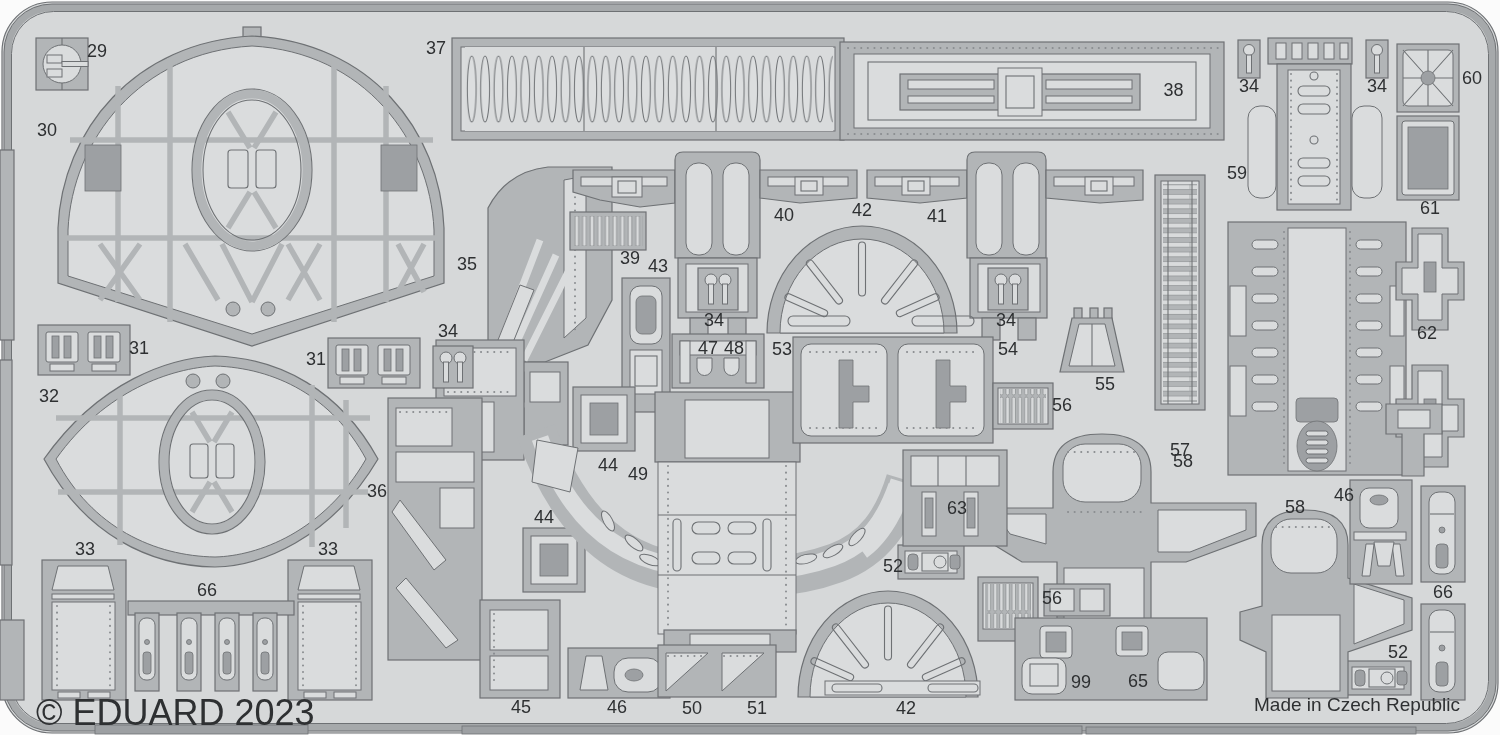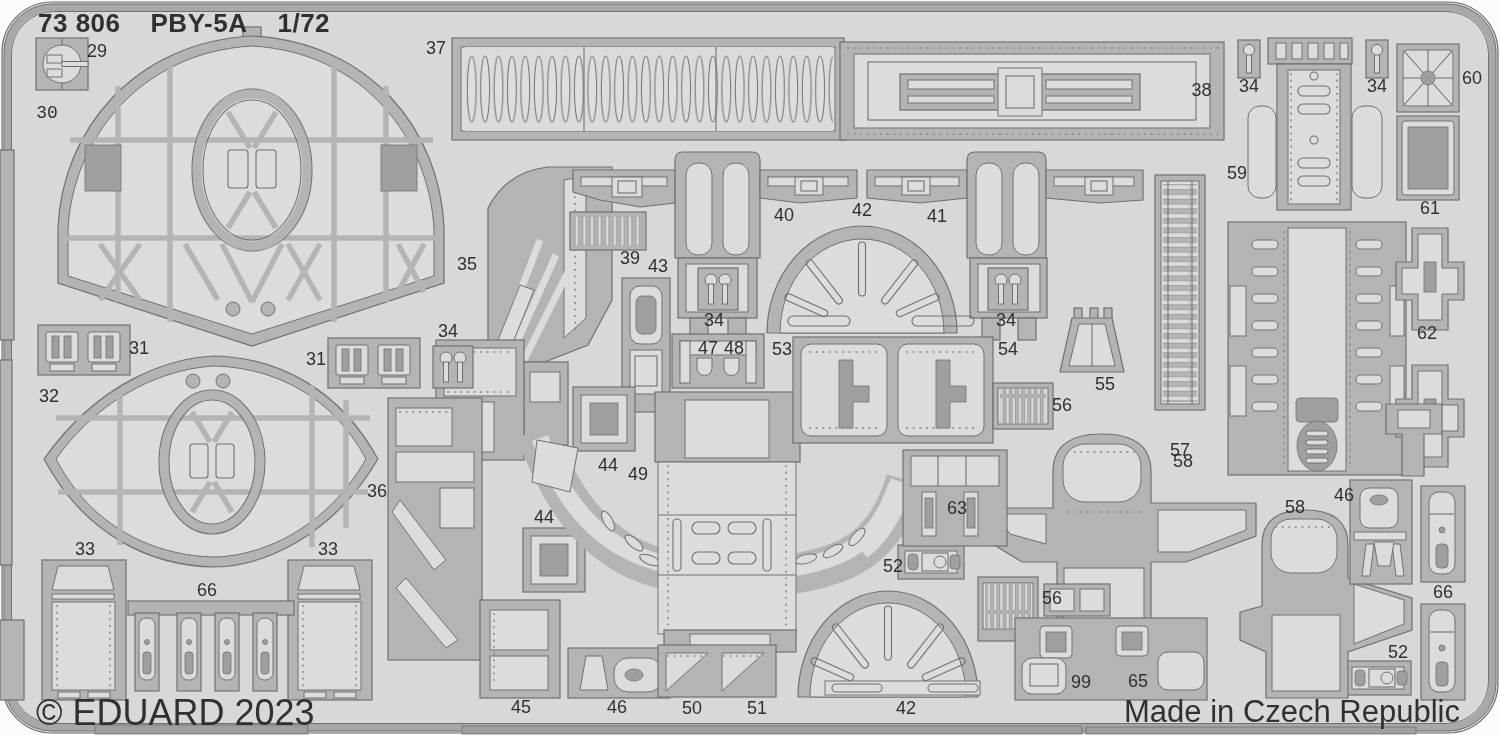--- a/index.html
+++ b/index.html
@@ -21,21 +21,21 @@
   .smileg{fill:none;stroke:var(--part);stroke-width:40px;}
   .smilel{fill:none;stroke:var(--light);stroke-width:17px;}
   .smiler{fill:none;stroke:var(--light);stroke-width:24px;}
   
   .hdr{position:absolute;left:38px;top:8px;color:var(--text);font-weight:bold;
        font-size:26px;letter-spacing:.5px;white-space:nowrap;}
   .hdr span{margin-right:30px;}
   .brand{position:absolute;right:38px;top:2px;color:#1b1d1f;
          font-family:"DejaVu Serif",serif;font-weight:bold;font-size:31px;letter-spacing:1px;}
   .foot-left{position:absolute;left:36px;top:692px;color:var(--text);font-size:36px;}
-  .foot-right{position:absolute;right:40px;top:694px;color:var(--text);font-size:31px;}
+  .foot-right{position:absolute;right:40px;top:694px;color:var(--text);font-size:19px;}
   .labels{position:absolute;left:0;top:0;width:100%;height:100%;}
   .part-label{position:absolute;transform:translate(-50%,-50%);color:var(--text);
               font-size:18px;line-height:1;white-space:nowrap;}
 </style>
 </head>
 <body>
 
 <div class="stage">
 
 <svg width="1500" height="735" viewBox="0 0 1500 735">
@@ -586,42 +586,39 @@
   </g>
   <g transform="translate(0,118)">
     <rect class="g" x="1421" y="486" width="44" height="96"></rect>
     <rect class="l" x="1429" y="492" width="26" height="82" rx="10"></rect>
     <line class="s" x1="1430" y1="514" x2="1454" y2="514"></line>
     <circle class="m" cx="1442" cy="530" r="3"></circle>
     <rect class="m" x="1436" y="544" width="12" height="24" rx="4"></rect>
   </g>
 </svg>
 
-<div class="hdr">
-  <span>73 806</span><span>PBY-5A</span><span>1/72</span>
-</div>
 <div class="foot-left">© EDUARD 2023</div>
 <div class="foot-right">Made in Czech Republic</div>
 <div class="labels">
       <span class="part-label" style="left: 97px; top: 51px;">29</span>
-      <span class="part-label" style="left: 47px; top: 113px; font-family: Liberation Mono, monospace;">30</span>
+      <span class="part-label" style="left: 47px; top: 130px;">30</span>
       <span class="part-label" style="left: 139px; top: 348px;">31</span>
       <span class="part-label" style="left: 316px; top: 359px;">31</span>
       <span class="part-label" style="left: 49px; top: 396px;">32</span>
       <span class="part-label" style="left: 85px; top: 549px;">33</span>
       <span class="part-label" style="left: 328px; top: 549px;">33</span>
       <span class="part-label" style="left: 448px; top: 331px;">34</span>
       <span class="part-label" style="left: 714px; top: 320px;">34</span>
       <span class="part-label" style="left: 1006px; top: 320px;">34</span>
       <span class="part-label" style="left: 1249px; top: 86px;">34</span>
       <span class="part-label" style="left: 1377px; top: 86px;">34</span>
       <span class="part-label" style="left: 467px; top: 264px;">35</span>
       <span class="part-label" style="left: 377px; top: 491px;">36</span>
       <span class="part-label" style="left: 436px; top: 48px;">37</span>
-      <span class="part-label" style="left: 1180px; top: 90px; padding-left: 43px;">38</span>
+      <span class="part-label" style="left: 1152px; top: 90px; padding-left: 43px;">38</span>
       <span class="part-label" style="left: 630px; top: 258px;">39</span>
       <span class="part-label" style="left: 784px; top: 215px;">40</span>
       <span class="part-label" style="left: 937px; top: 216px;">41</span>
       <span class="part-label" style="left: 862px; top: 210px;">42</span>
       <span class="part-label" style="left: 906px; top: 708px;">42</span>
       <span class="part-label" style="left: 658px; top: 266px;">43</span>
       <span class="part-label" style="left: 608px; top: 465px;">44</span>
       <span class="part-label" style="left: 544px; top: 517px;">44</span>
       <span class="part-label" style="left: 521px; top: 707px;">45</span>
       <span class="part-label" style="left: 617px; top: 707px;">46</span>

